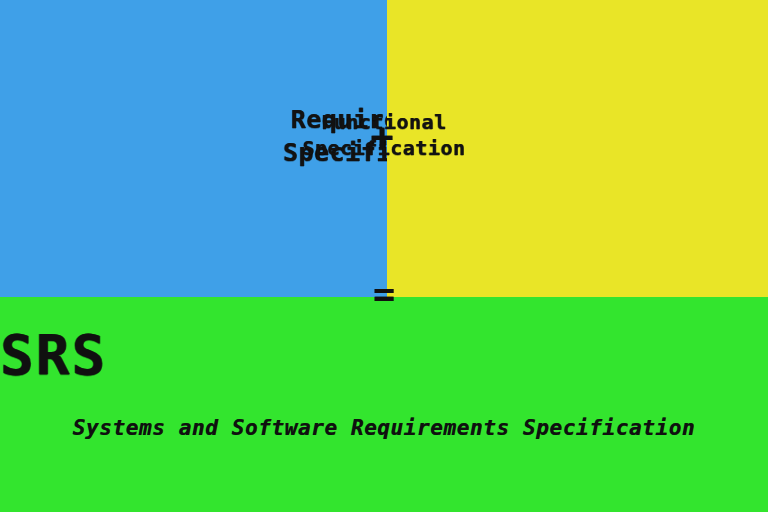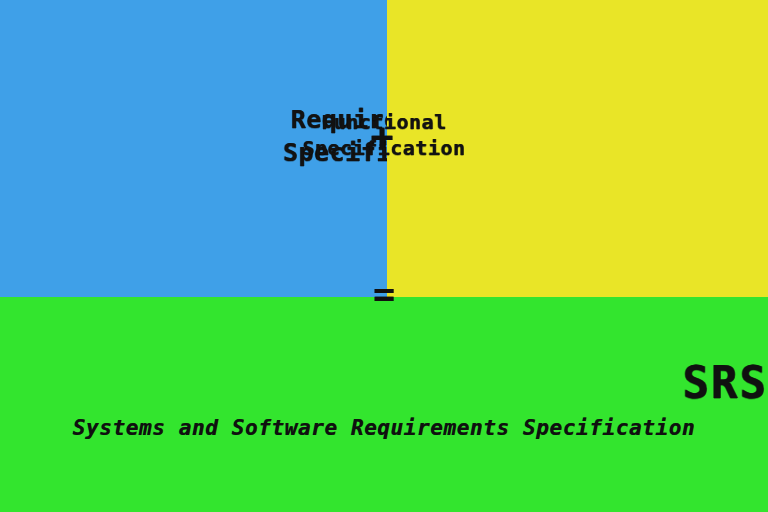--- a/index.html
+++ b/index.html
@@ -95,25 +95,25 @@
     left: 359px;
     top: 276px;
     width: 50px;
     font-size: 36px;
   }
 
   
   #srs-heading {
     position: absolute;
     left: 0;
-    top: 360px;
+    top: 326px;
     width: 100%;
-    text-align: right;
+    text-align: left;
     color: #101010;
-    font-size: 44px;
+    font-size: 56px;
     font-weight: 700;
     letter-spacing: 2px;
     line-height: 1.05;
     text-shadow:
        0.7px 0 0 rgba(10,10,10,0.65),
       -0.7px 0 0 rgba(10,10,10,0.45),
        0 0.6px 0 rgba(10,10,10,0.35);
   }
 
   #srs-caption {

